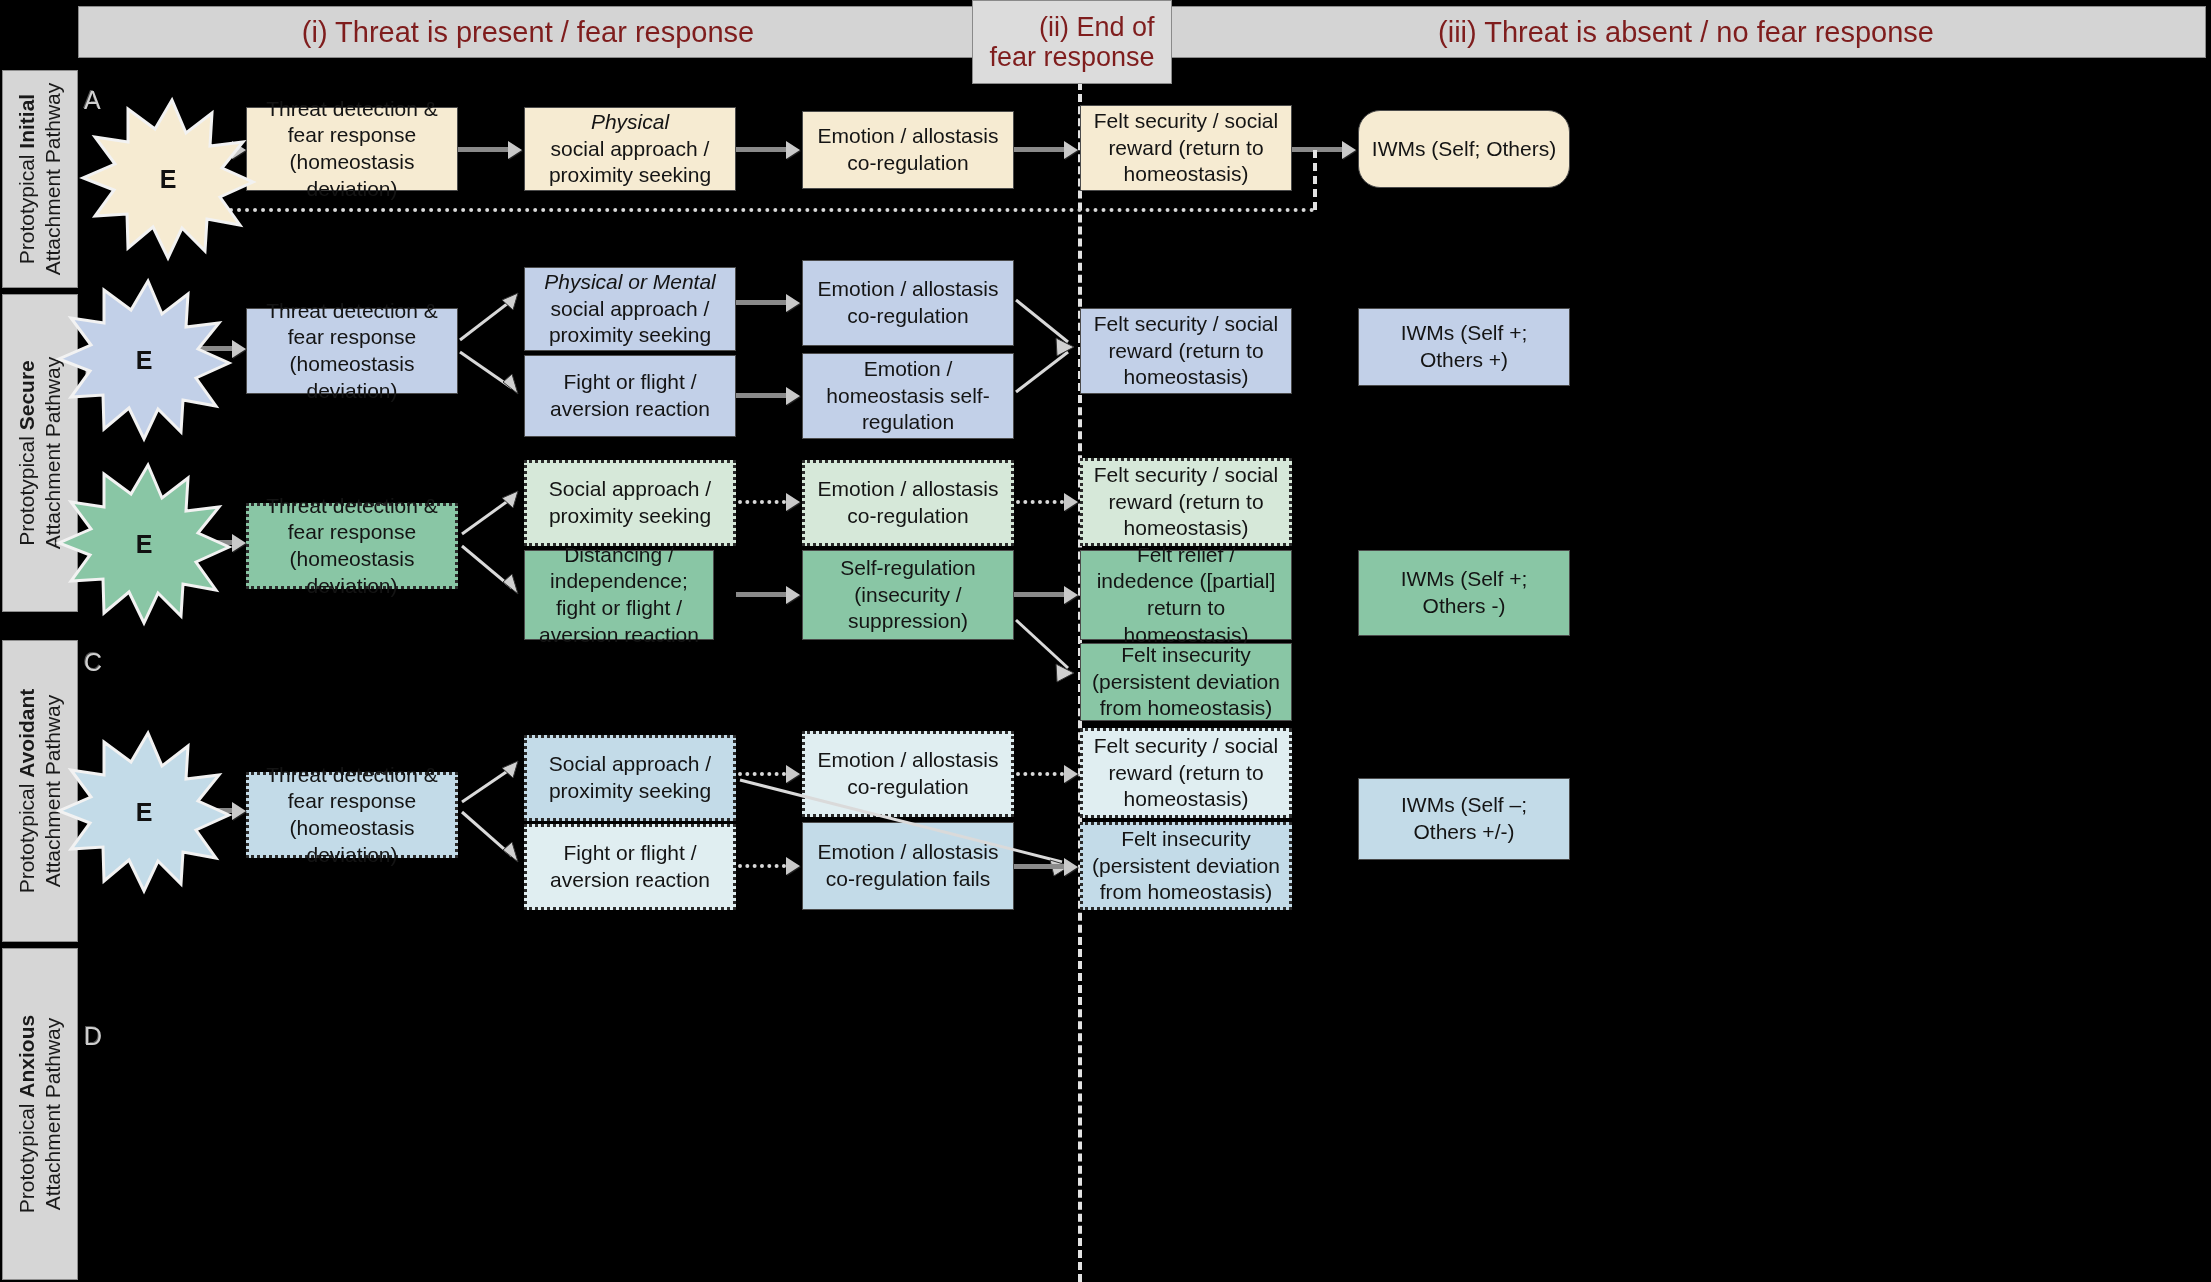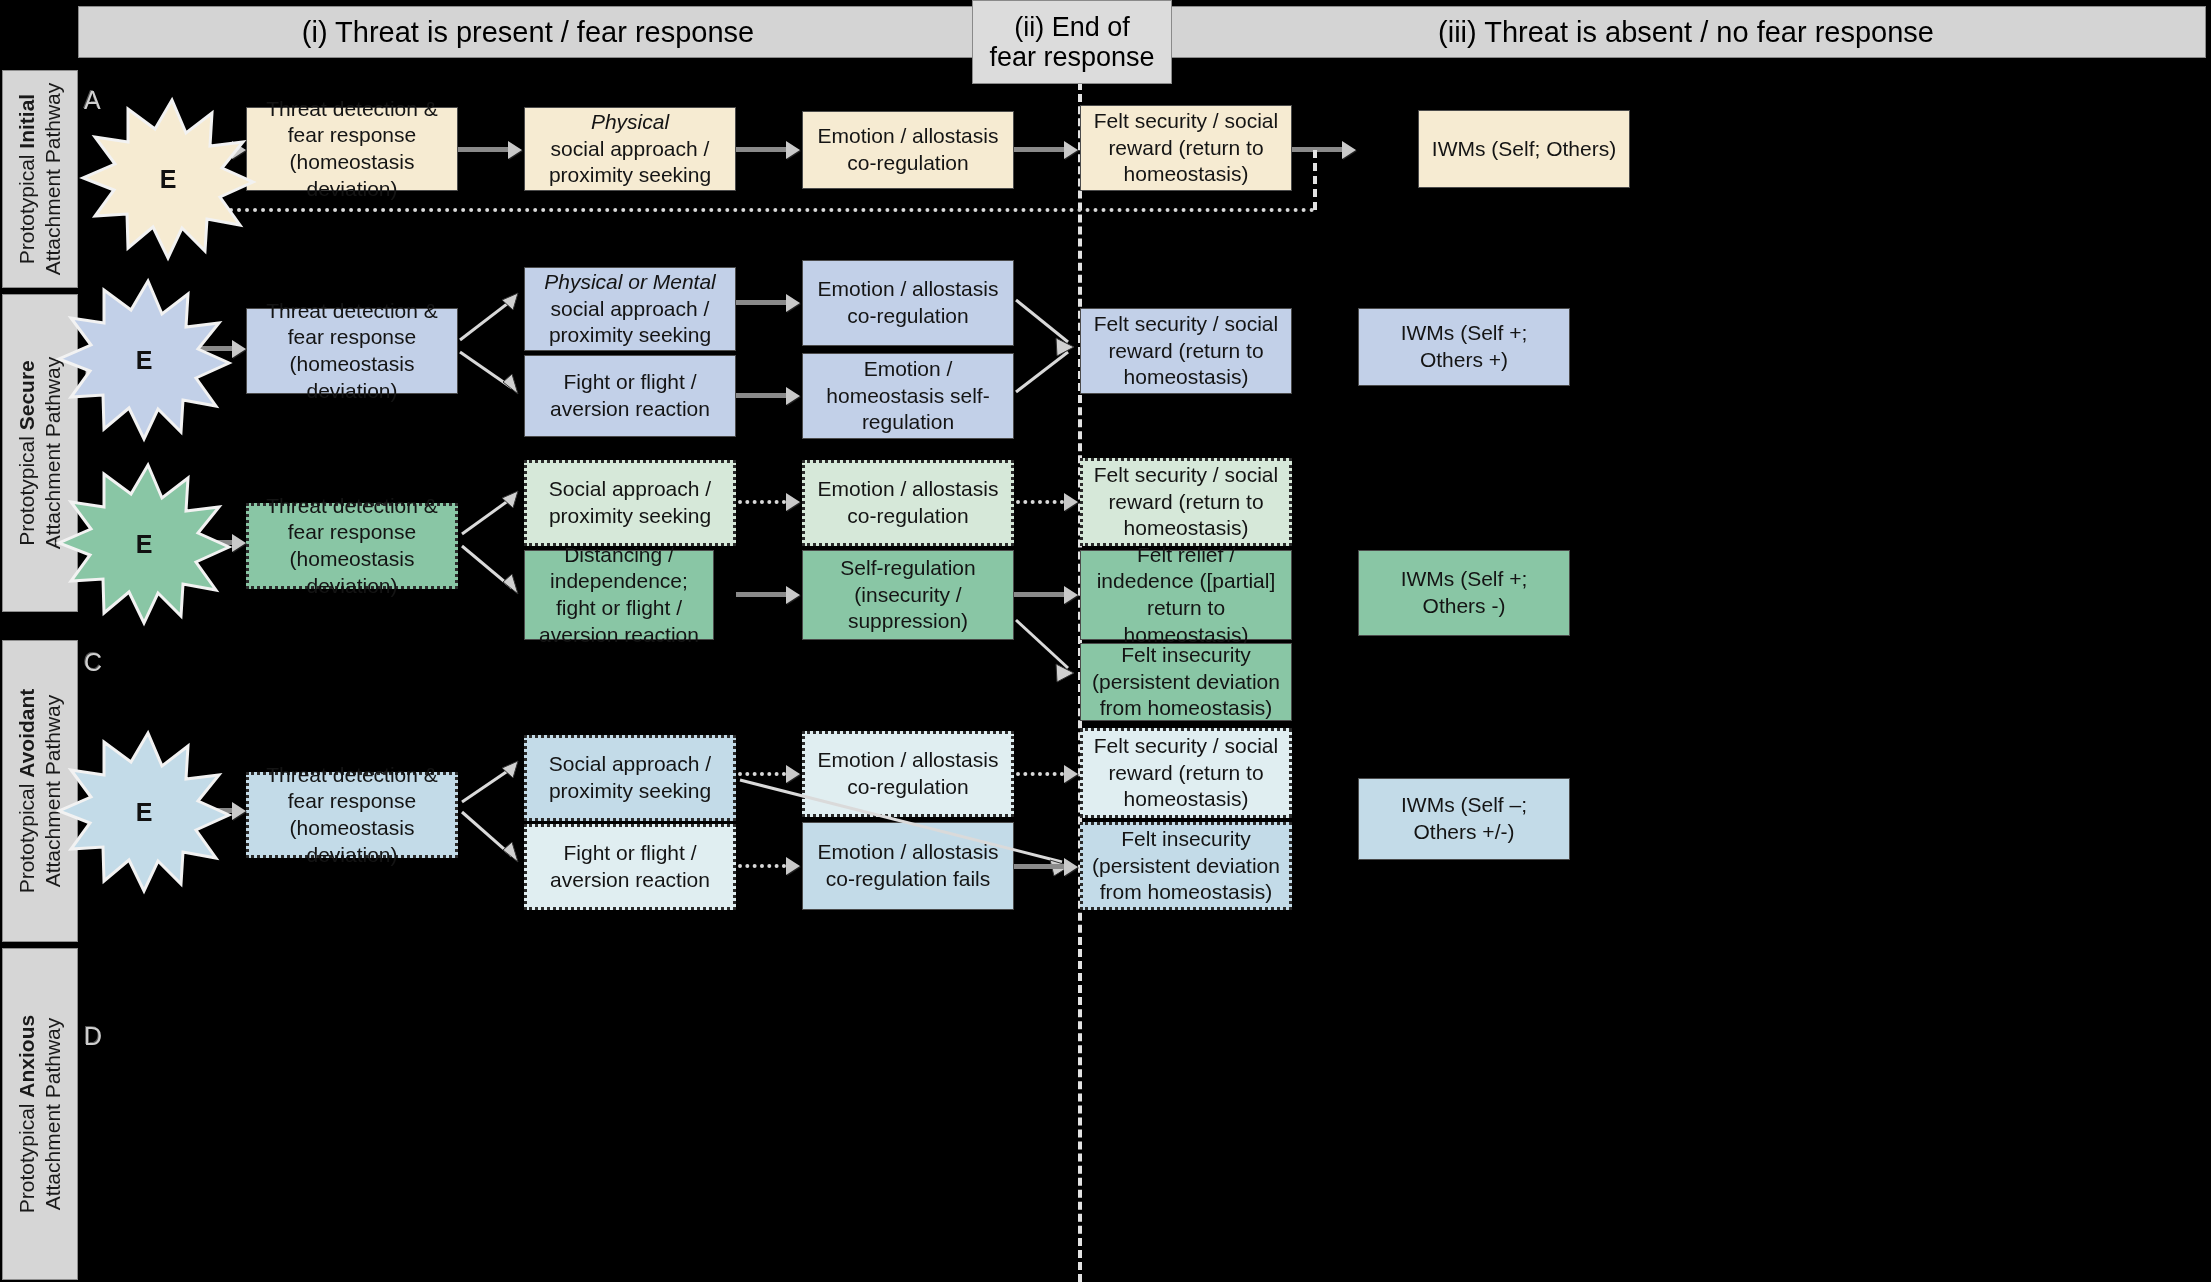--- a/index.html
+++ b/index.html
@@ -4,22 +4,22 @@
 <style>
   html,body{margin:0;padding:0;background:#000;}
   body{width:2211px;height:1282px;position:relative;overflow:hidden;
        font-family:"Liberation Sans", sans-serif;color:#111;}
   #stage{position:absolute;left:0;top:0;width:2211px;height:1282px;background:#000;}
 
   .abs{position:absolute;box-sizing:border-box;}
 
   
   .hdr{background:#d4d4d4;border:1px solid #8a8a8a;
-       display:flex;align-items:center;justify-content:center;text-align:center;
-       font-size:29px;color:#000000;line-height:1.12;}
+       display:flex;align-items:center;justify-content:center;text-align:right;
+       font-size:29px;color:#7f1d1d;line-height:1.12;}
   .hdr.mid{font-size:27px;background:#dcdcdc;z-index:5;}
 
   
   .vlabel{background:#d6d6d6;border:1px solid #8d8d8d;}
   .vlabel .vtxt{
      position:absolute;left:50%;top:50%;
      transform:translate(-50%,-50%) rotate(-90deg);
      white-space:nowrap;font-size:21px;line-height:1.25;text-align:center;color:#1a1a1a;}
   .vtxt b{font-weight:bold;}
 
@@ -116,21 +116,21 @@
     </div>
   <div class="abs box solid cream" style="left:524px;top:107px;width:212px;height:84px;">
     <span><i>Physical</i><span> social approach / proximity seeking</span></span>
     </div>
   <div class="abs box solid cream" style="left:802px;top:111px;width:212px;height:78px;">
     <span>Emotion / allostasis co-regulation</span>
     </div>
   <div class="abs box solid cream" style="left:1080px;top:105px;width:212px;height:86px;">
     <span>Felt security / social reward (return to homeostasis)</span>
     </div>
-  <div class="abs box solid cream" style="left:1418px;top:110px;width:212px;height:78px;">
+  <div class="abs box solid cream" style="left:1358px;top:110px;width:212px;height:78px;border-radius:22px;">
     <span>IWMs (Self; Others)</span>
     </div>
 
   <div class="ln h" style="left:184px;top:147px;width:50px;"></div>
   <div class="arw" style="left:232px;top:141px;"></div>
   <div class="ln h" style="left:458px;top:147px;width:52px;"></div>
   <div class="arw" style="left:508px;top:141px;"></div>
   <div class="ln h" style="left:736px;top:147px;width:52px;"></div>
   <div class="arw" style="left:786px;top:141px;"></div>
   <div class="ln h" style="left:1014px;top:147px;width:52px;"></div>

